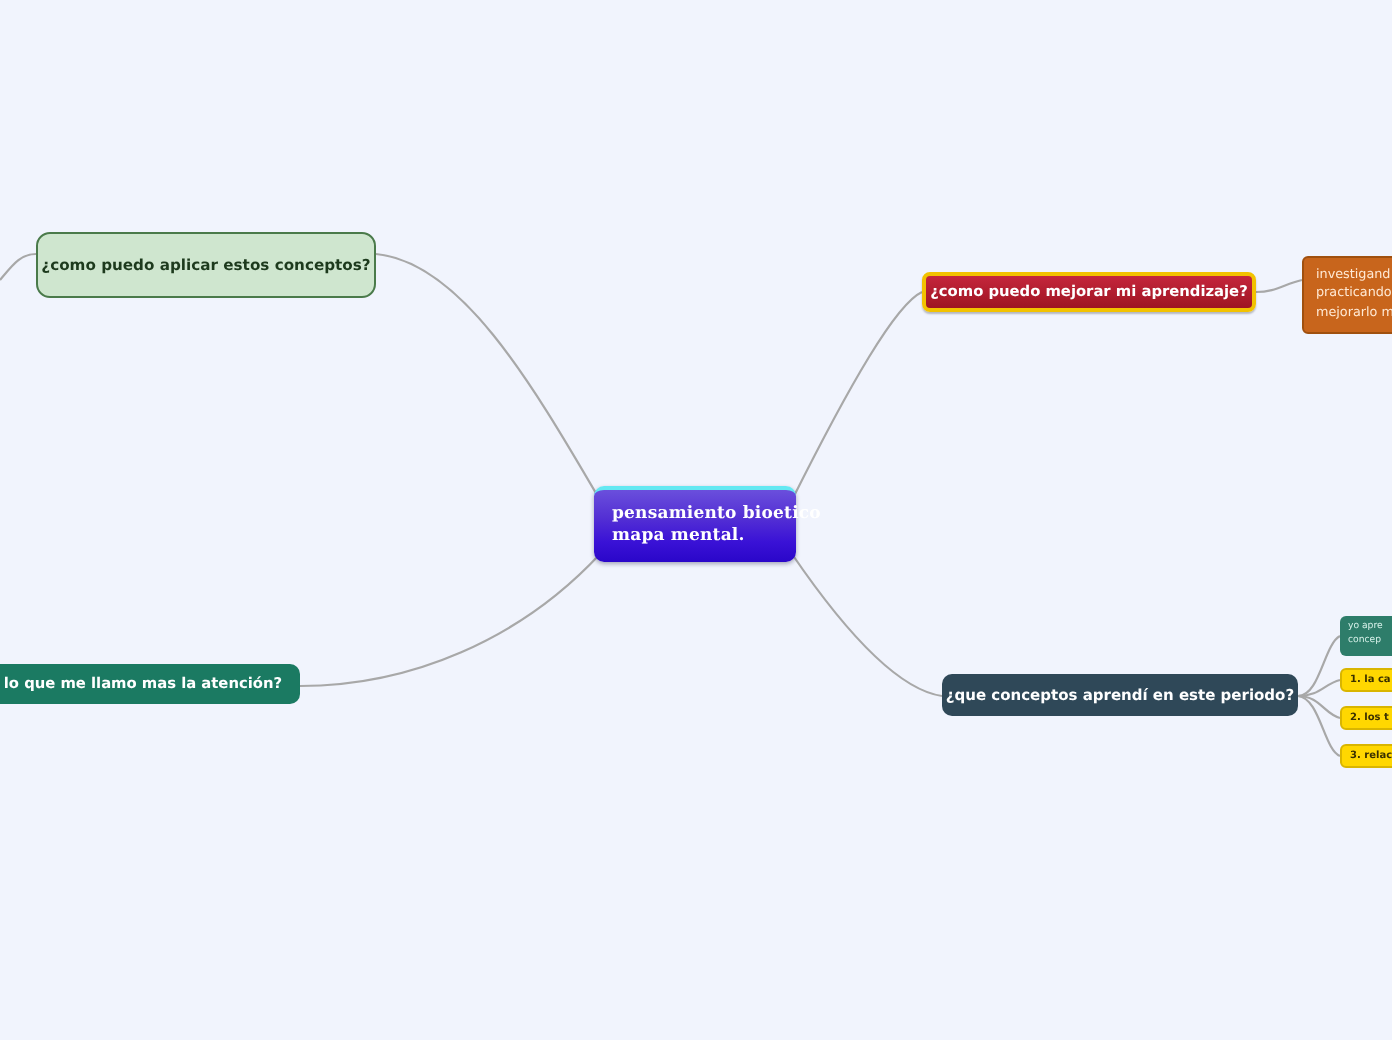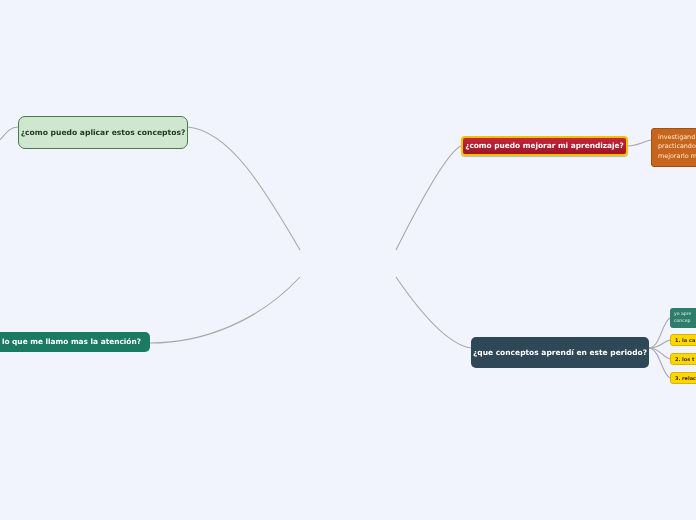--- a/index.html
+++ b/index.html
@@ -119,21 +119,21 @@
     justify-content: flex-end;
     padding-right: 9px;
     box-sizing: border-box;
   }
 
   
   .node-navy {
     left: 471px;
     top: 337px;
     width: 178px;
-    height: 31px;
+    height: 21px;
     border-radius: 5px;
     background: #2f4858;
     color: #ffffff;
     font-size: 7.5px;
     font-weight: bold;
     display: flex;
     align-items: center;
     justify-content: center;
   }
 
@@ -191,20 +191,24 @@
 
       <path d="M 396 277 C 424 318 450 345 471 348"></path>
 
       <path d="M 649 348 C 660 348 662 322 670 318"></path>
       <path d="M 649 348 C 660 348 662 342 670 340"></path>
       <path d="M 649 348 C 660 348 662 357 670 359"></path>
       <path d="M 649 348 C 660 349 662 375 670 378"></path>
     </g>
   </svg>
 
+  <div class="node node-root">
+    <span class="line">pensamiento bioetico</span>
+    <span class="line">mapa mental.</span>
+  </div>
 
   <div class="node node-green">
     <span>¿como puedo aplicar estos conceptos?</span>
   </div>
 
   <div class="node node-crimson">
     <span>¿como puedo mejorar mi aprendizaje?</span>
   </div>
 
   <div class="node node-orange">

